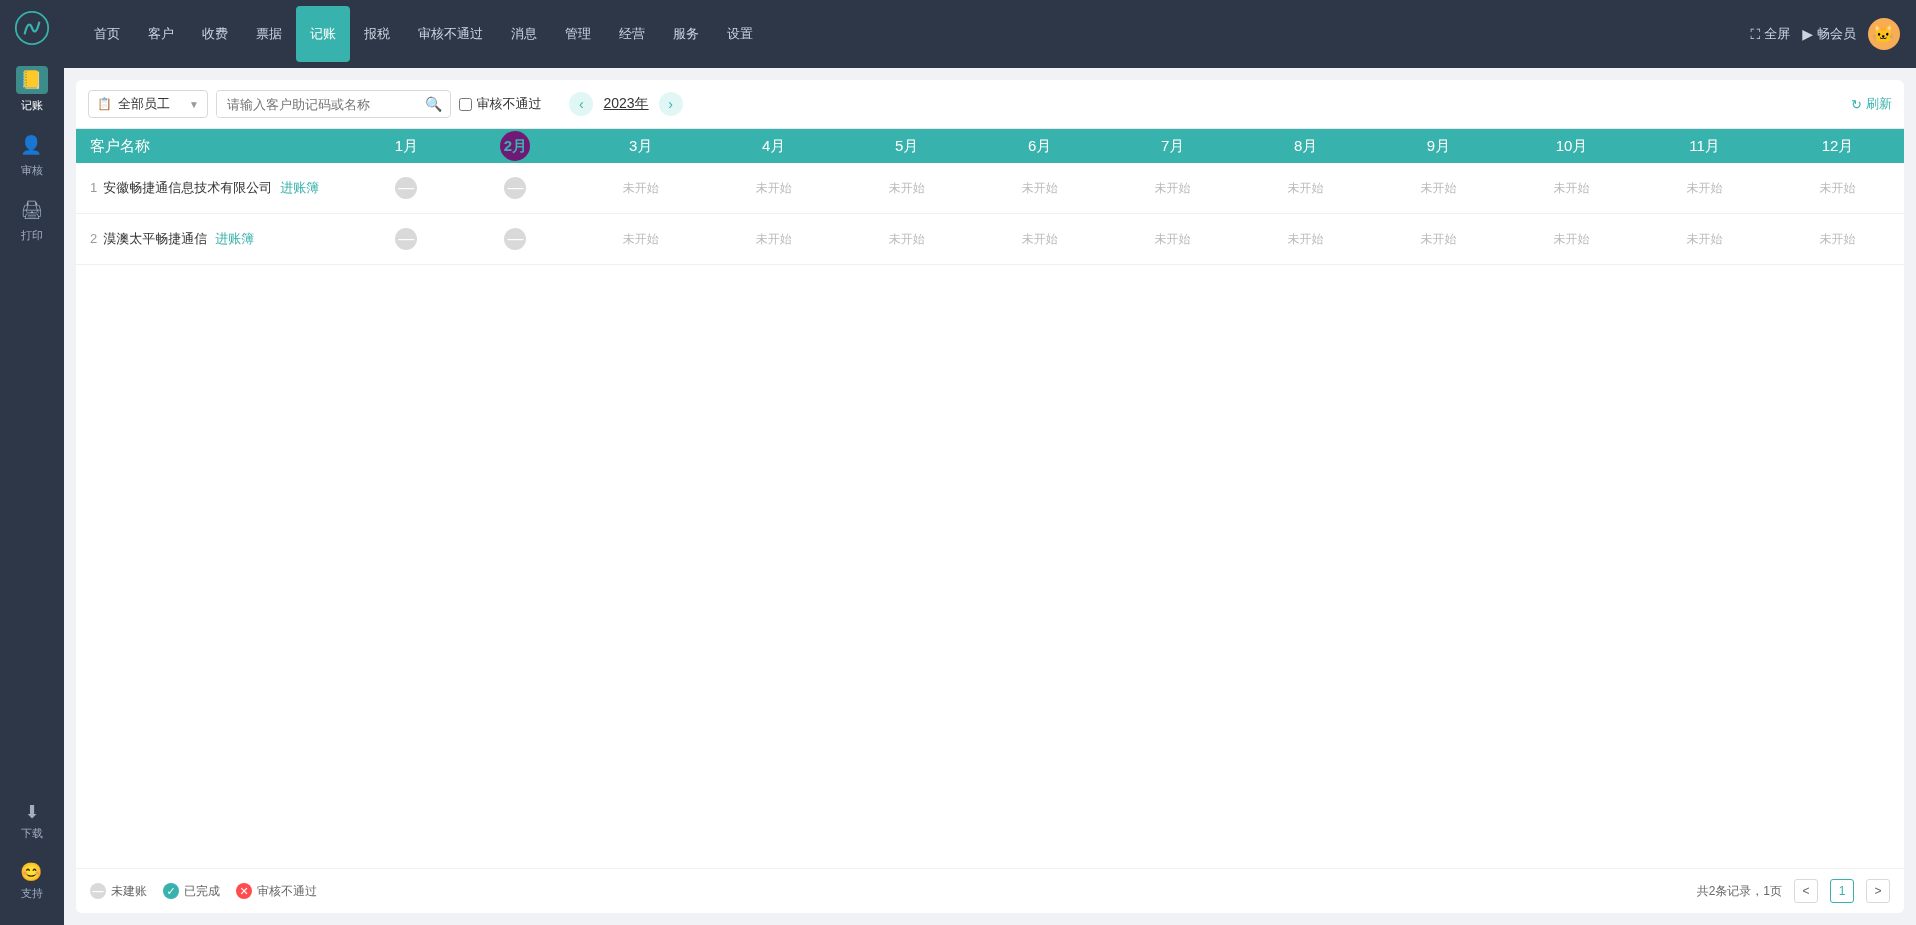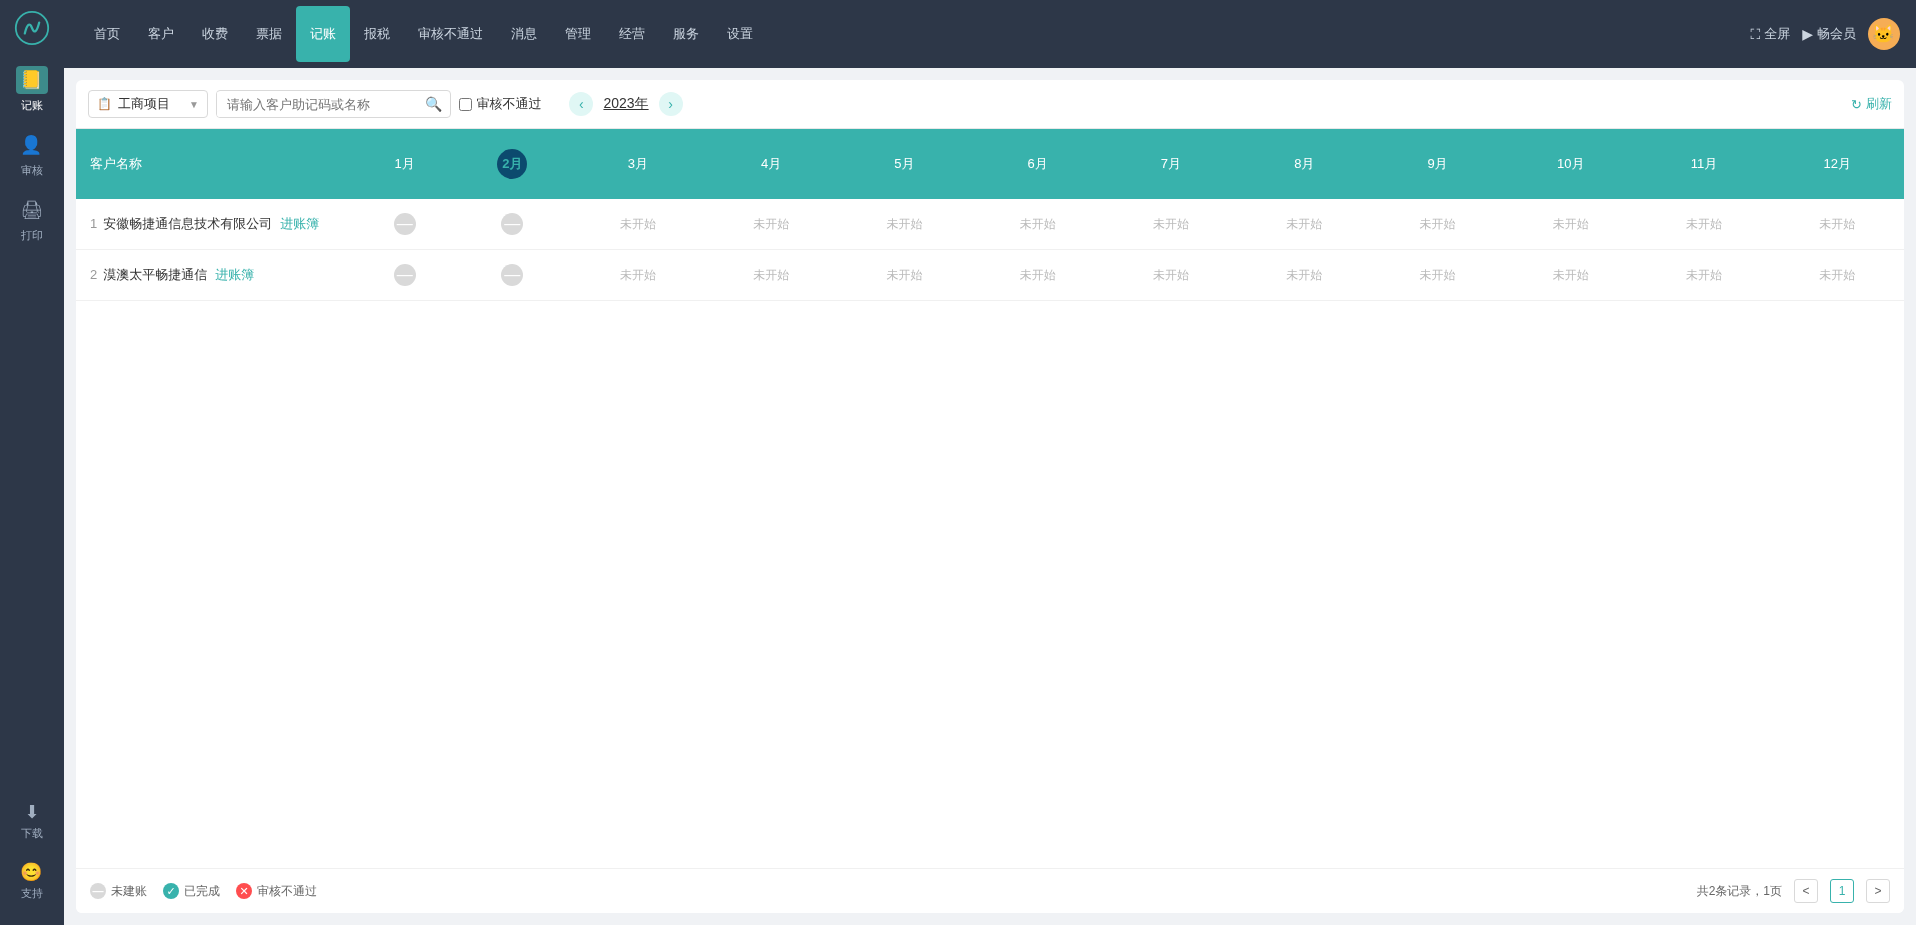--- a/index.html
+++ b/index.html
@@ -233,38 +233,38 @@
     }
     table {
       width: 100%;
       border-collapse: collapse;
     }
     thead tr {
       background: #38b2ac;
       color: #fff;
     }
     thead th {
-      padding: 20px 8px;
+      padding: 2px 8px;
       text-align: center;
       font-weight: normal;
-      font-size: 13px;
+      font-size: 15px;
       white-space: nowrap;
     }
     thead th.col-name {
       text-align: left;
       padding-left: 14px;
       width: 280px;
     }
     .month-circle {
       display: inline-flex;
       align-items: center;
       justify-content: center;
       width: 30px; height: 30px;
       border-radius: 50%;
-      background: #0c4a6e;
+      background: #701a75;
       color: #38b2ac;
       font-weight: bold;
     }
     tbody tr {
       border-bottom: 1px solid #f0f0f0;
     }
     tbody td {
       padding: 14px 8px;
       text-align: center;
       font-size: 13px;
@@ -406,21 +406,21 @@
       <div class="avatar">🐱</div>
     </div>
   </div>
 
   <div class="content">
     <div class="card">
 
       <div class="toolbar">
         <div class="employee-select">
           <span class="employee-select-icon">📋</span>
-          <span class="employee-select-text">工商项目</span>
+          <span class="employee-select-text">全部员工</span>
           <span class="employee-select-arrow">▼</span>
         </div>
         <div class="search-box">
           <input class="search-input" type="text" placeholder="请输入客户助记码或名称" style="">
           <button class="search-btn">🔍</button>
         </div>
         <label class="checkbox-label">
           <input type="checkbox" style="">
           <span>审核不通过</span>
         </label>

